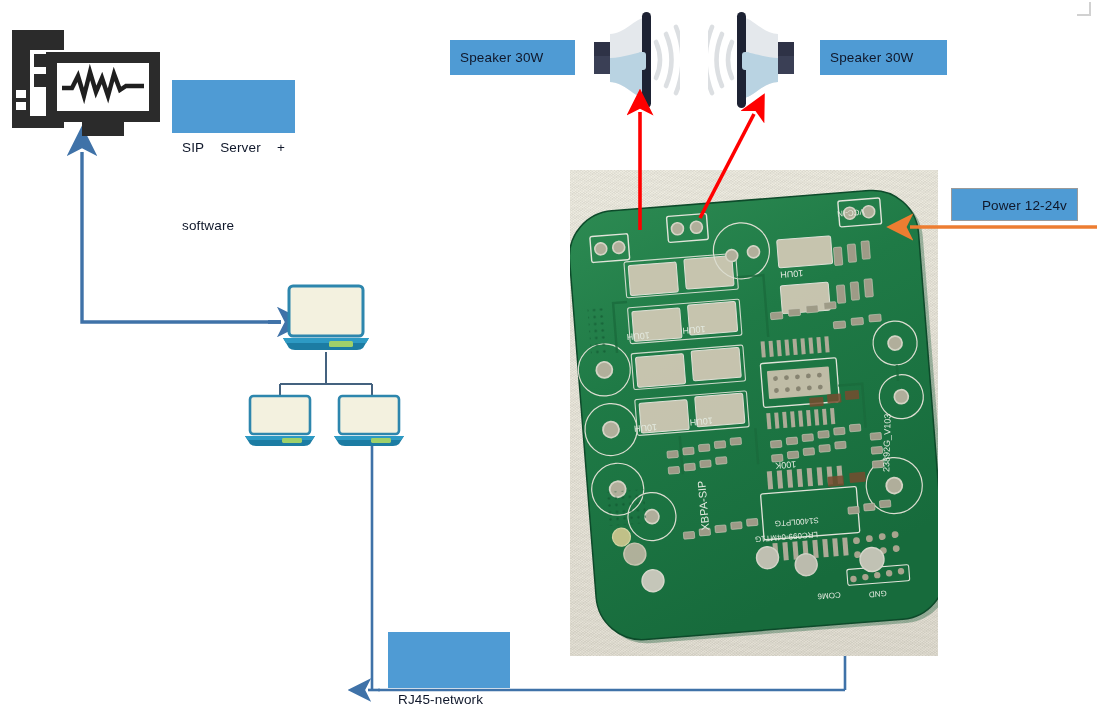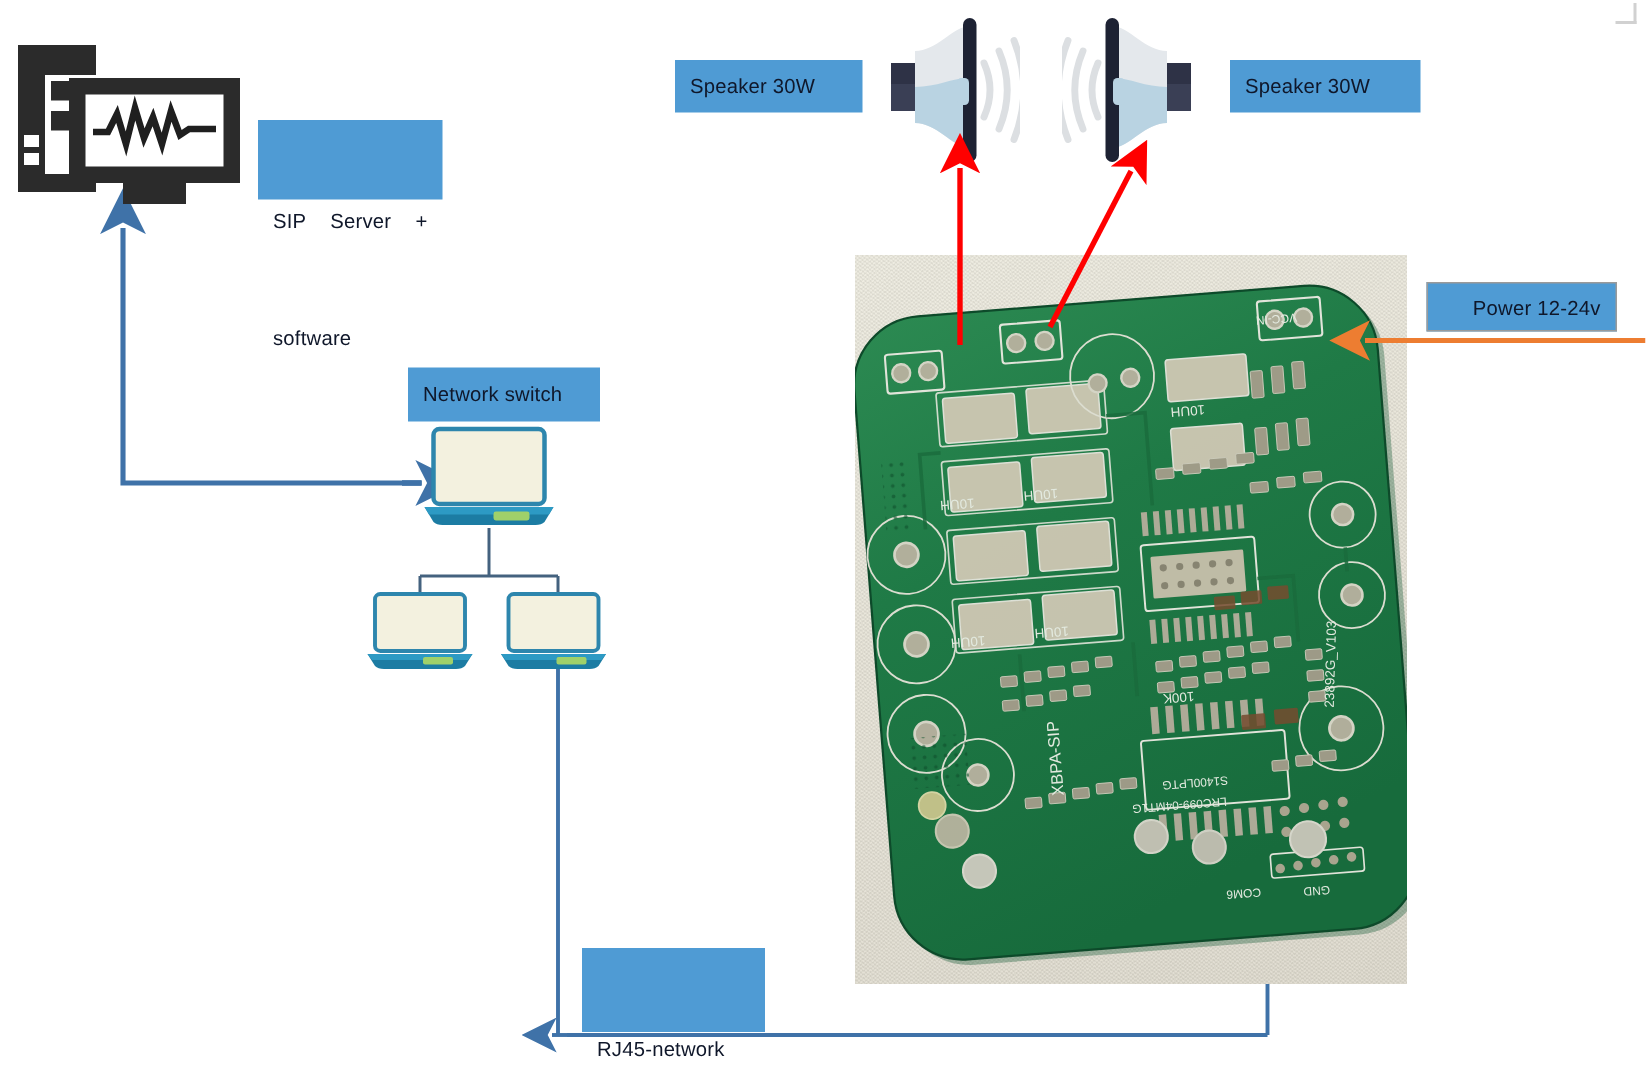--- a/index.html
+++ b/index.html
@@ -443,21 +443,20 @@
       <path d="M1,42 L71,42 L68,46 L4,46 Z" fill="#2d9ac4"></path>
       <rect x="38" y="44" width="20" height="5" rx="1.4" fill="#9fd06a"></rect>
     </svg>
   </div>
 
   <div class="label-box justified" style="left:172px;top:80px;width:123px;height:53px;z-index:7;">
     <span class="ln1">SIP    Server    +</span>
     <span class="ln2">software</span>
   </div>
 
-  <div class="label-box" style="left:272px;top:245px;width:128px;height:36px;line-height:30px;z-index:7;">Network switch</div>
 
   <div class="label-box" style="left:450px;top:40px;width:125px;height:35px;line-height:29px;z-index:7;">Speaker 30W</div>
 
   <div class="label-box" style="left:820px;top:40px;width:127px;height:35px;line-height:29px;z-index:7;">Speaker 30W</div>
 
   <div class="label-box bordered" style="left:951px;top:188px;width:127px;height:33px;line-height:27px;z-index:7;text-align:right;">Power 12-24v</div>
 
   <div class="label-box" style="left:388px;top:632px;width:122px;height:56px;z-index:7;">
     <span style="display:block">RJ45-network</span>
     

